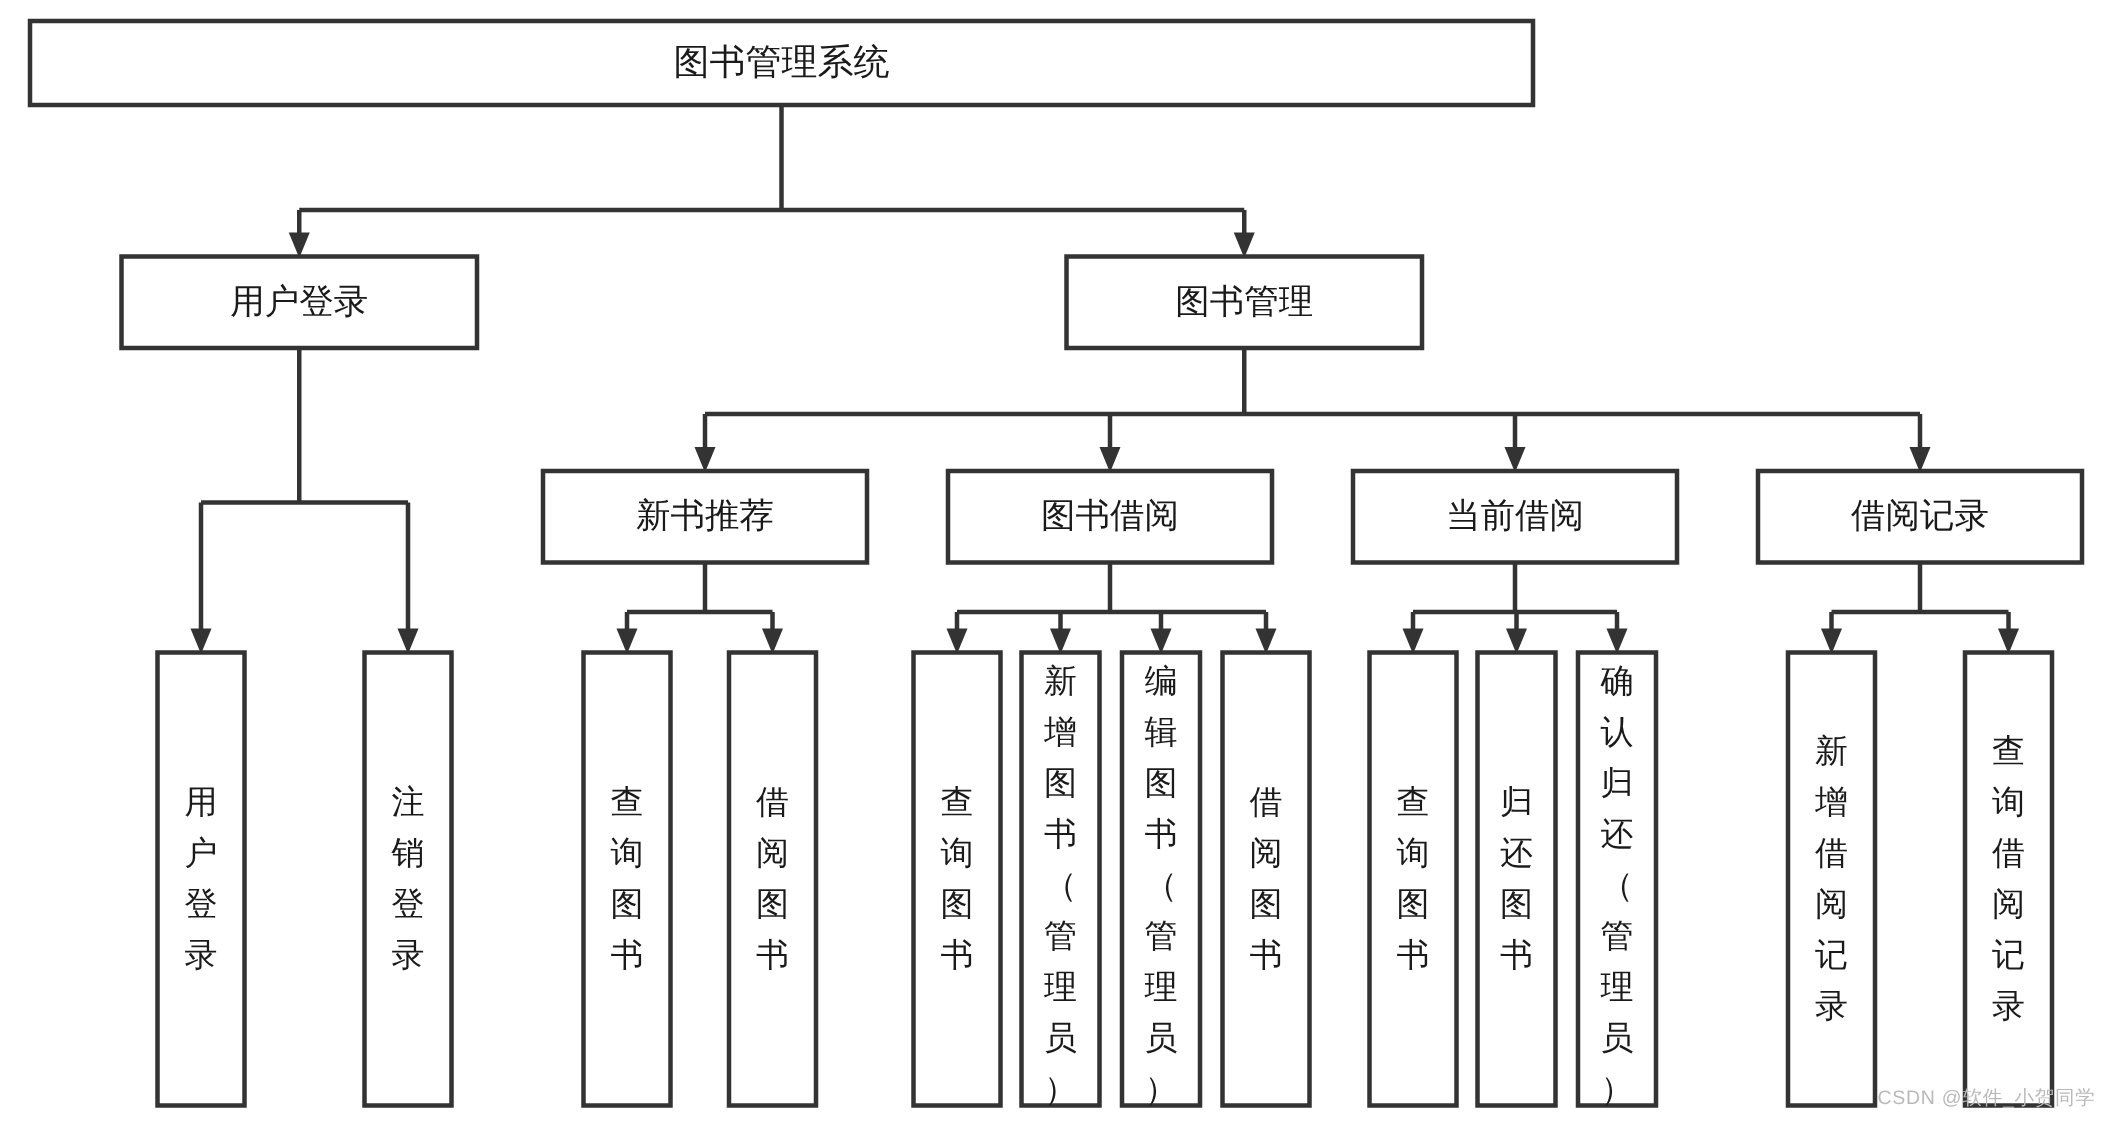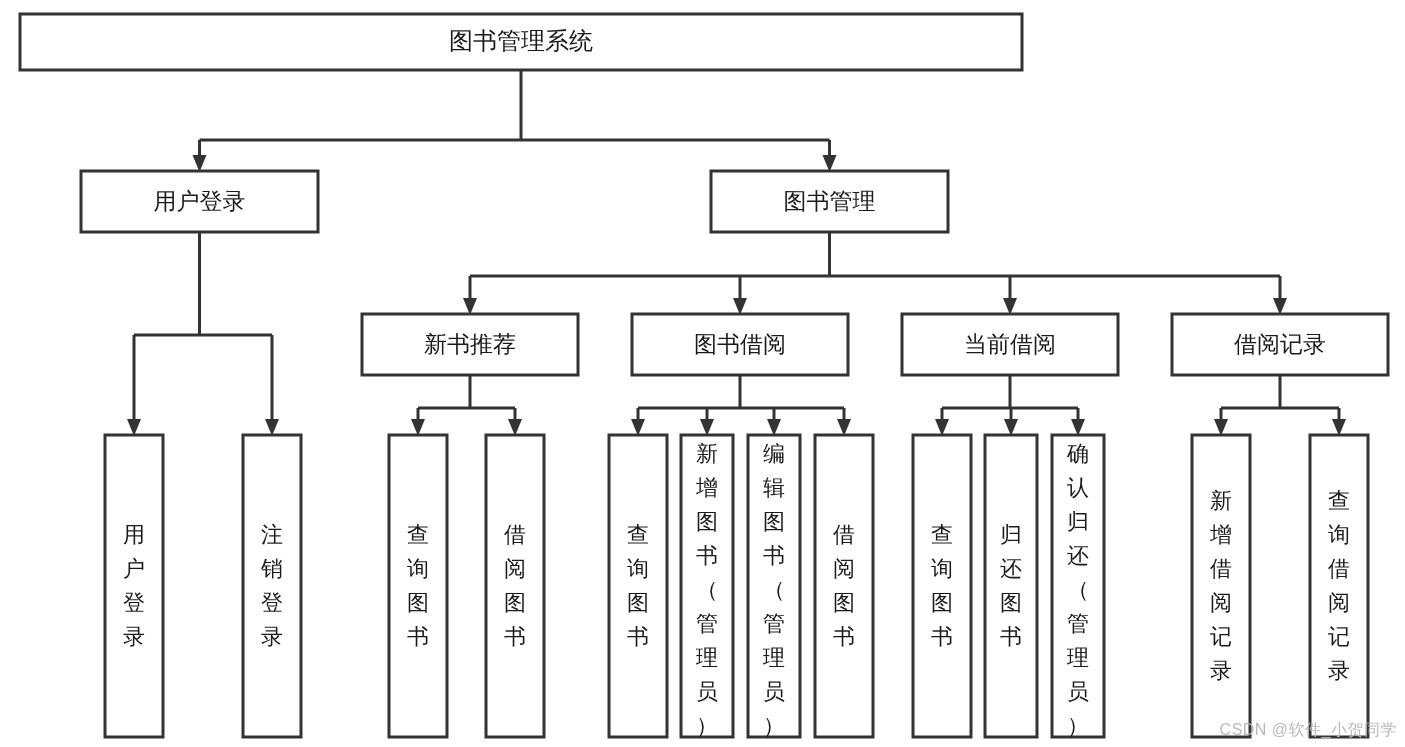--- a/index.html
+++ b/index.html
@@ -52,21 +52,21 @@
   }
   .arrow-head {
     fill: #333333;
     stroke: none;
   }
   .watermark {
     position: absolute;
     right: 8px;
     bottom: 6px;
     font-family: "Liberation Sans", "DejaVu Sans", sans-serif;
-    font-size: 16px;
+    font-size: 13px;
     color: #b9b9b9;
     letter-spacing: 0.5px;
     white-space: nowrap;
     pointer-events: none;
   }
 </style>
 </head>
 <body>
 
 <div id="stage">

